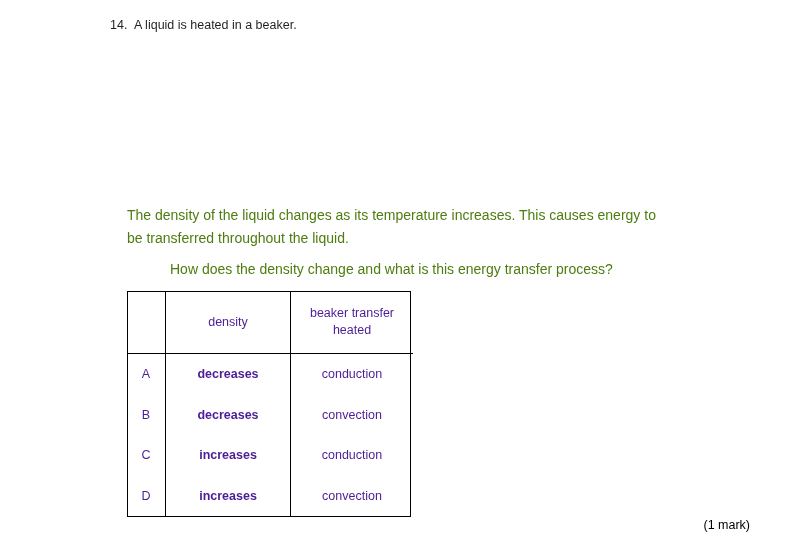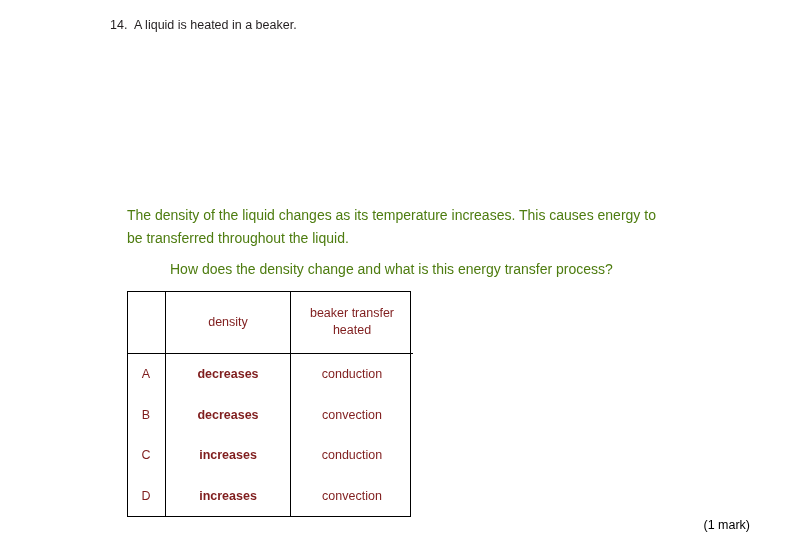--- a/index.html
+++ b/index.html
@@ -69,21 +69,21 @@
 
   
   .opt-table {
     position: absolute;
     left: 127px;
     top: 291px;
     width: 284px;
     border-collapse: collapse;
     table-layout: fixed;
     font-size: 12.5px;
-    color: #7f1d1d;
+    color: #4c1d95;
   }
   .opt-table td, .opt-table th {
     border: none;
     padding: 0;
     text-align: center;
     vertical-align: middle;
     font-weight: normal;
   }
   .col-letter { width: 38px; }
   .col-density { width: 124px; }

